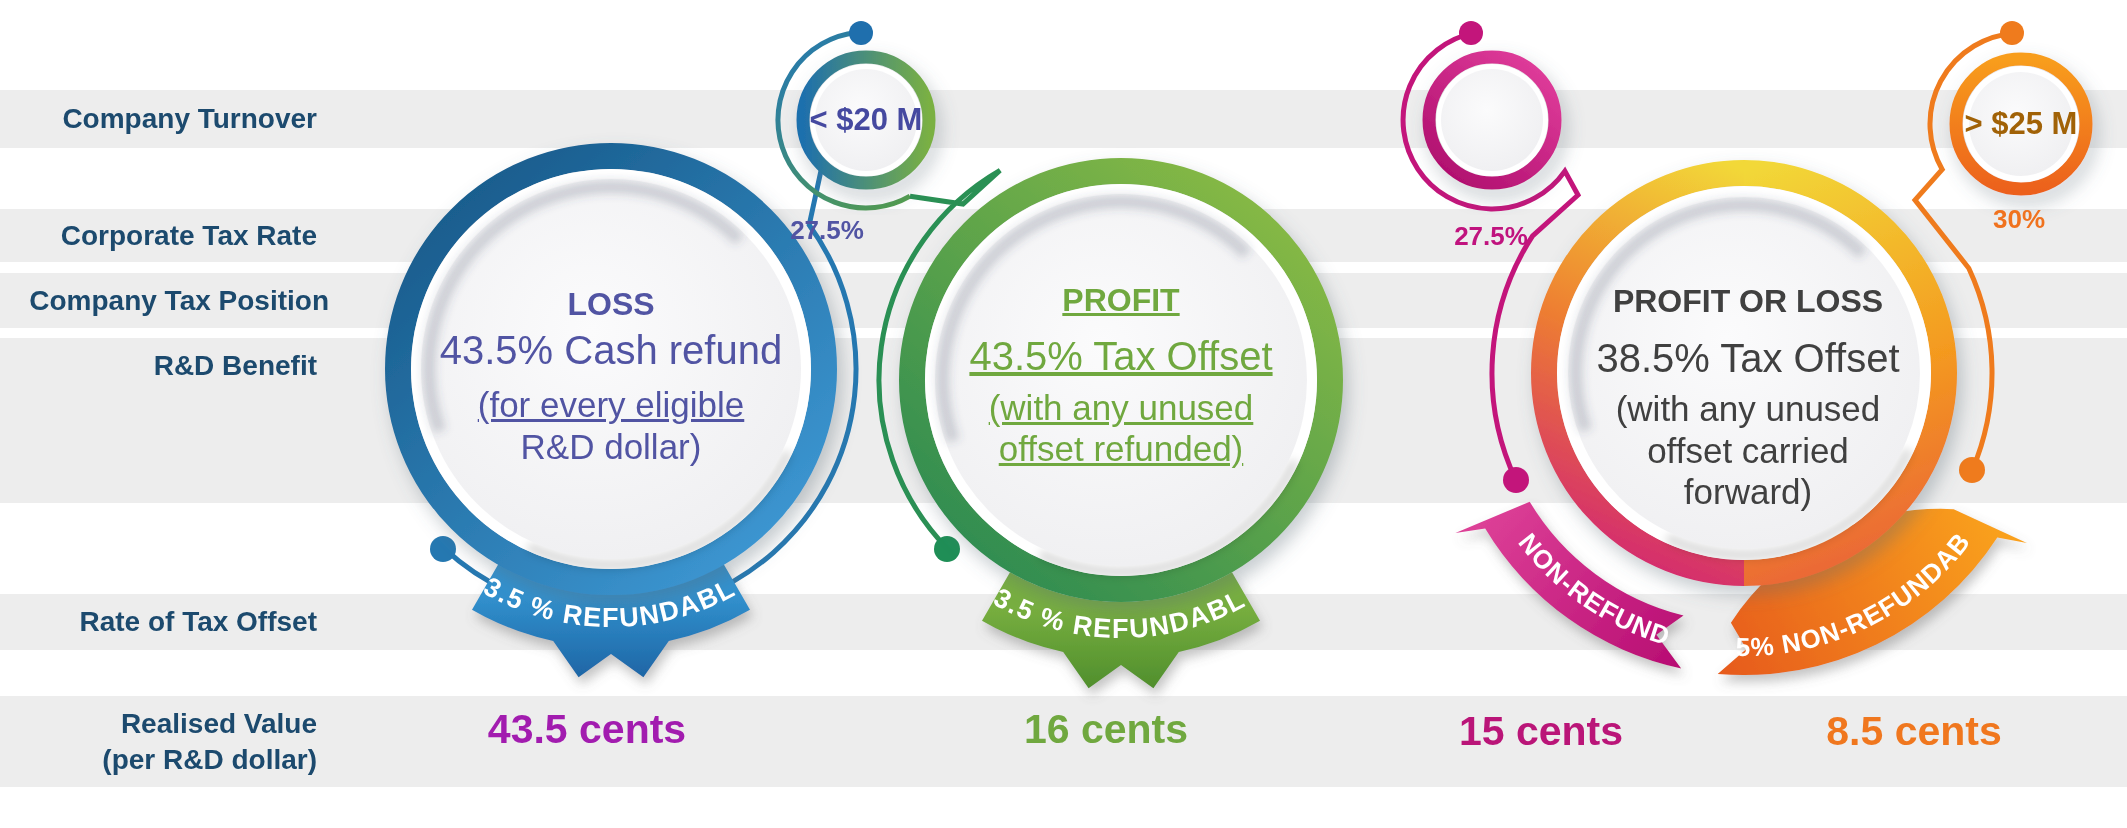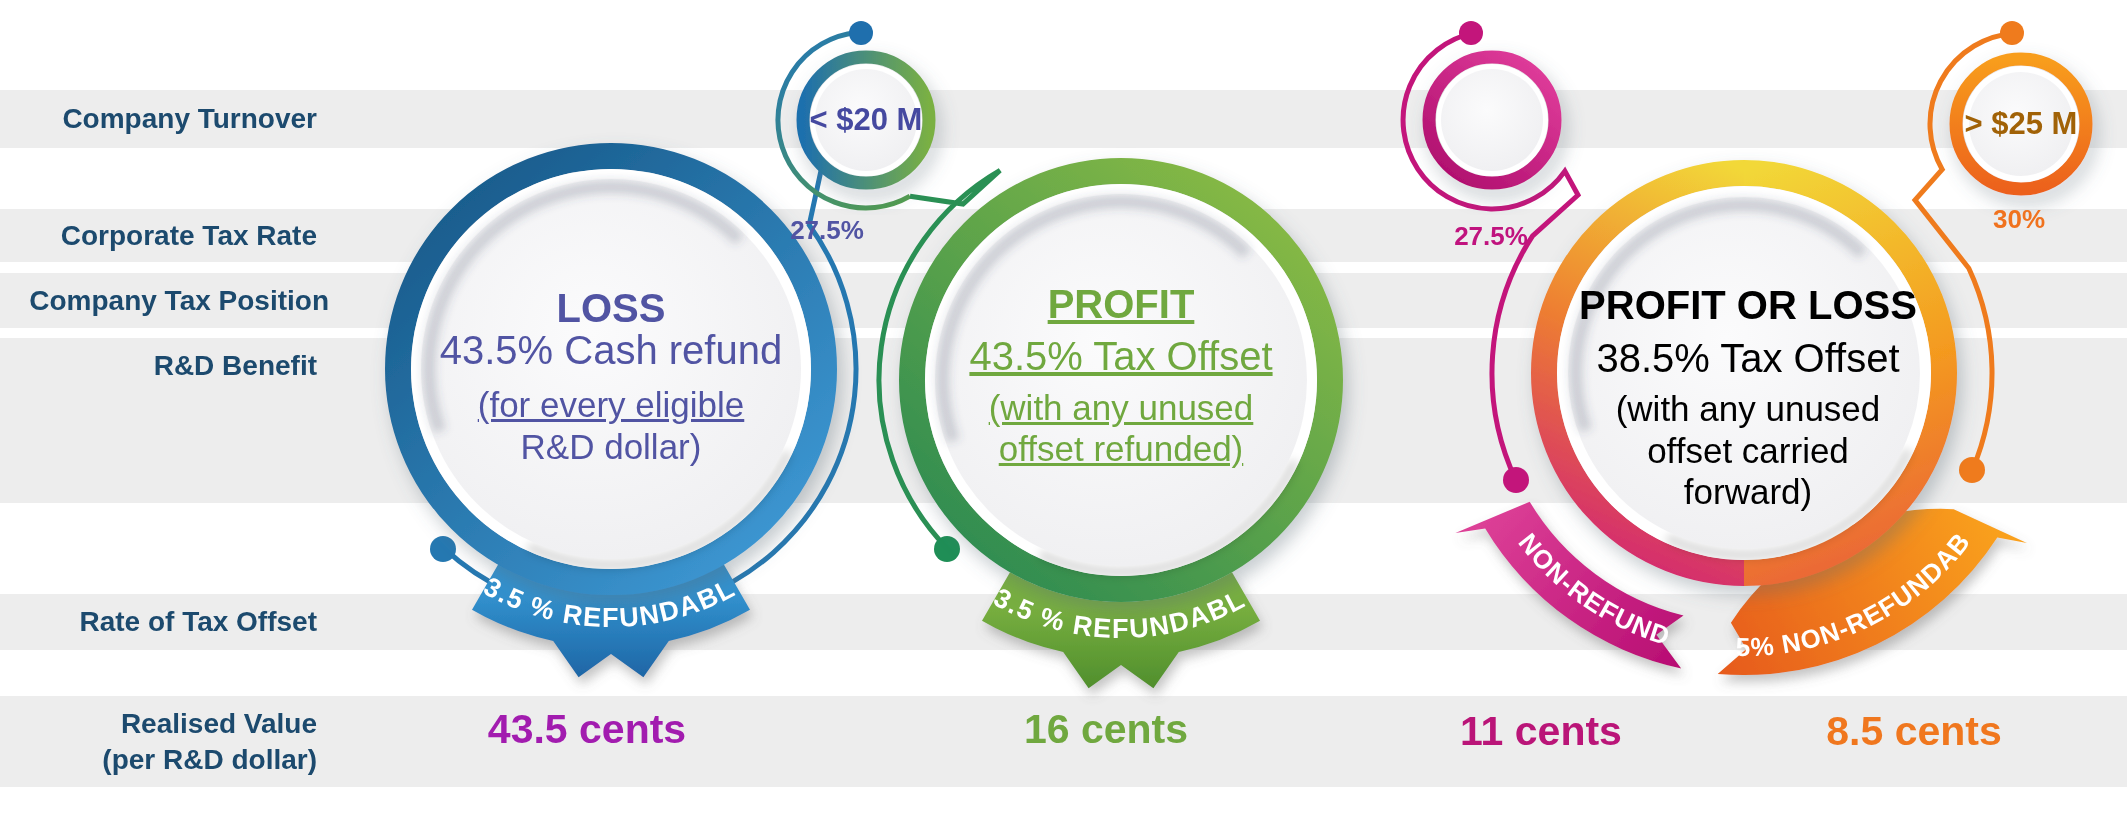--- a/index.html
+++ b/index.html
@@ -4,26 +4,26 @@
 <style>
   html,body{margin:0;padding:0;background:#ffffff;}
   body{width:2127px;height:828px;position:relative;overflow:hidden;
        font-family:"Liberation Sans", sans-serif;}
   .stage{position:absolute;left:0;top:0;width:2127px;height:828px;}
   .stripe{position:absolute;left:0;width:2127px;background:#ededed;}
   .rowlabel{position:absolute;left:0;width:317px;color:#1c4a6e;font-weight:600;
             font-size:28px;text-align:right;display:flex;flex-direction:column;
             justify-content:center;align-items:flex-end;line-height:36px;}
   .ctext{position:absolute;text-align:center;}
-  .title{font-weight:700;font-size:40px;}
+  .title{font-weight:700;font-size:32px;}
   .subtitle{font-weight:400;font-size:40px;}
   .note{font-weight:400;font-size:35px;}
   .purple{color:#5154a3;}
   .greenc{color:#70a83f;text-decoration:underline;}
-  .orangec{color:#000000;}
+  .orangec{color:#404040;}
   .badgetext{position:absolute;text-align:center;font-weight:700;}
   .rate{position:absolute;text-align:center;font-weight:600;font-size:26px;}
   .value{position:absolute;text-align:center;font-weight:700;font-size:41px;width:300px;}
   svg{position:absolute;left:0;top:0;}
 </style>
 </head>
 <body>
 
 <div class="stage">
 
@@ -229,16 +229,16 @@
   <div class="ctext note greenc" style="left:841px;top:429px;width:560px;">offset refunded)</div>
 
   <div class="ctext title orangec" style="left:1468px;top:283px;width:560px;">PROFIT OR LOSS</div>
   <div class="ctext subtitle orangec" style="left:1468px;top:336px;width:560px;">38.5% Tax Offset</div>
   <div class="ctext note orangec" style="left:1468px;top:389px;width:560px;">(with any unused</div>
   <div class="ctext note orangec" style="left:1468px;top:431px;width:560px;">offset carried</div>
   <div class="ctext note orangec" style="left:1468px;top:472px;width:560px;">forward)</div>
 
   <div class="value" style="left:437px;top:706px;color:#a21caf;">43.5 cents</div>
   <div class="value" style="left:956px;top:706px;color:#70a83f;">16 cents</div>
-  <div class="value" style="left:1391px;top:708px;color:#ba1578;">11 cents</div>
+  <div class="value" style="left:1391px;top:708px;color:#ba1578;">15 cents</div>
   <div class="value" style="left:1764px;top:708px;color:#f0771e;">8.5 cents</div>
 
 </div>
 
 </body></html>

